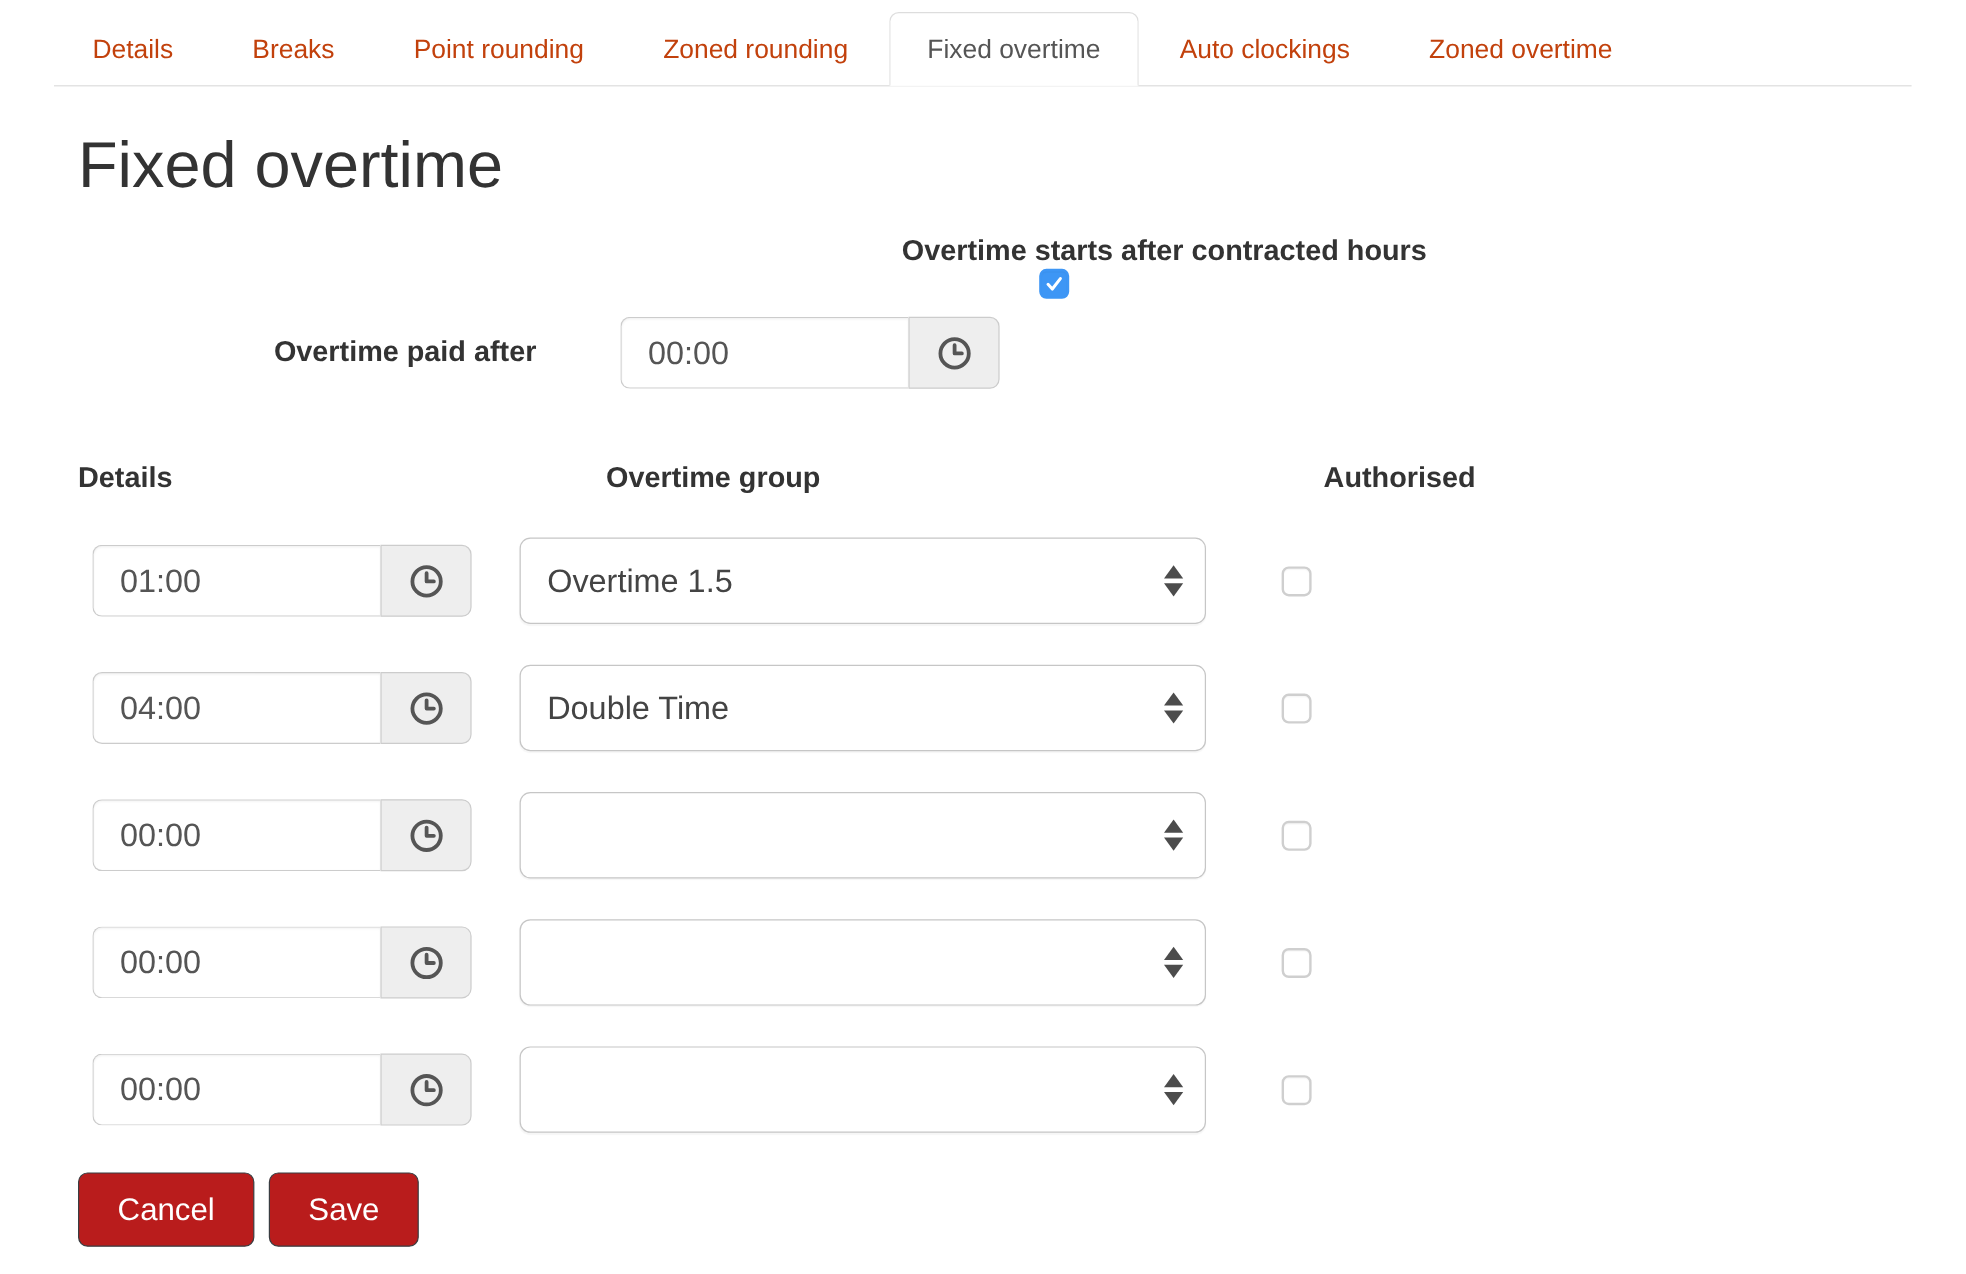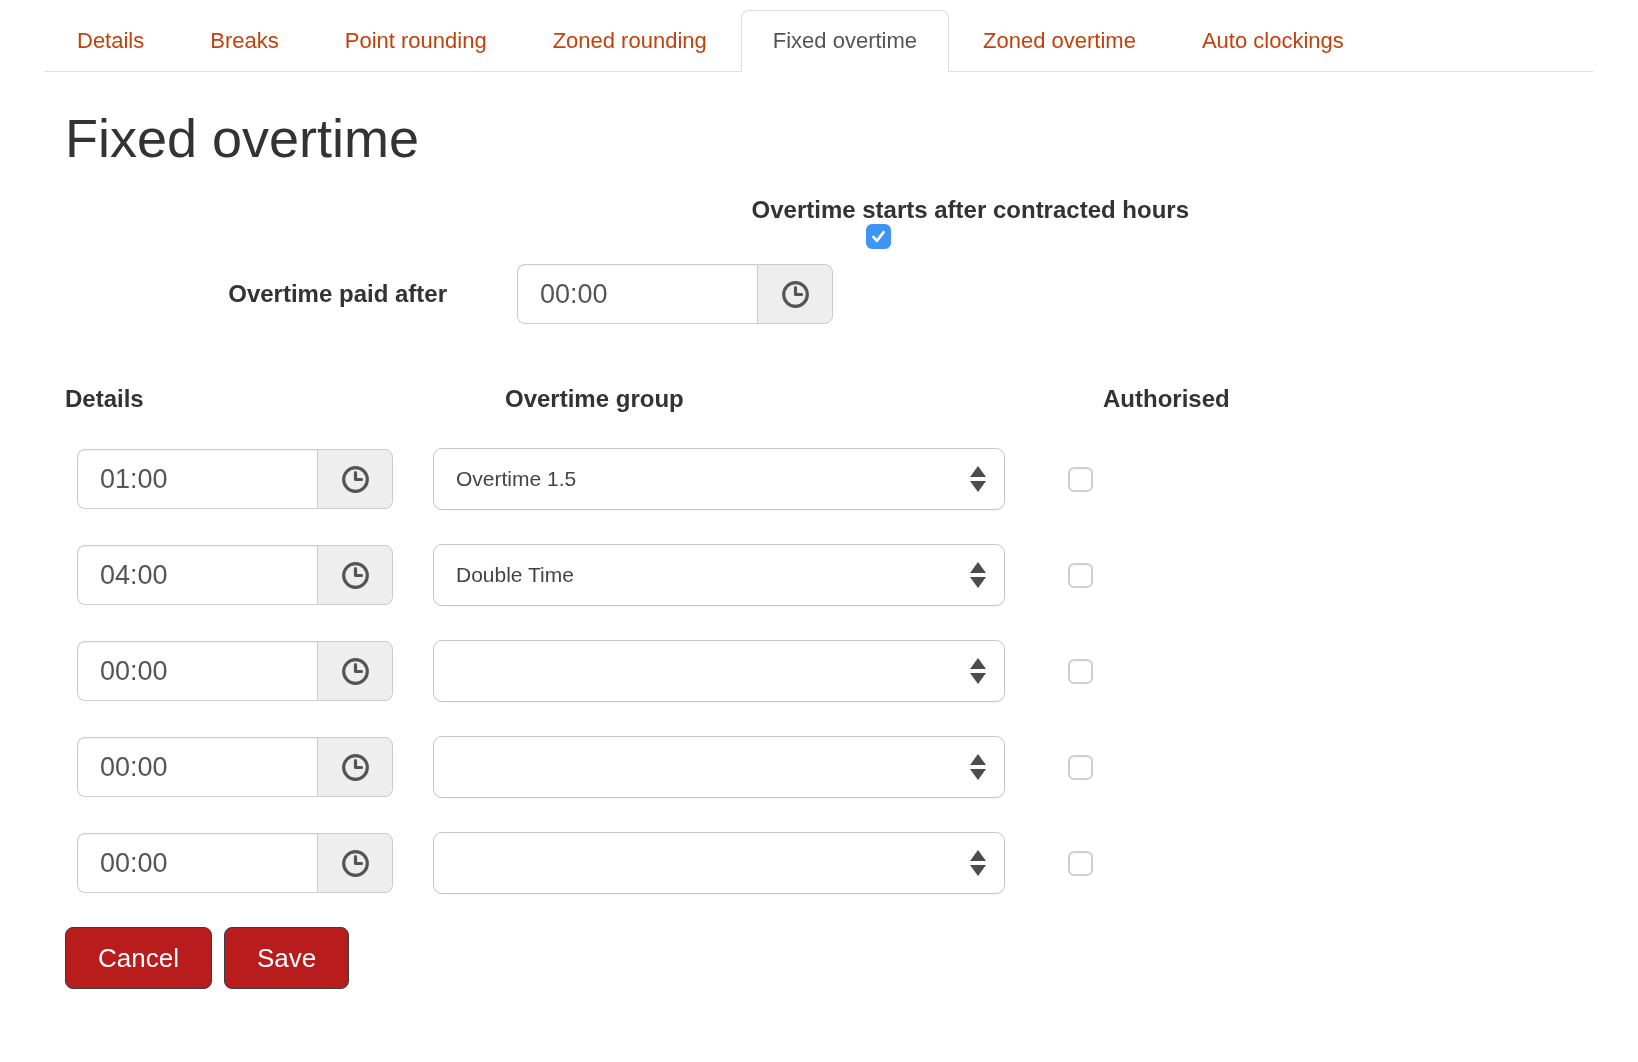--- a/index.html
+++ b/index.html
@@ -43,23 +43,23 @@
     box-shadow: inset 0 1px 2px rgba(0,0,0,.06); outline: none;
   }
   .time-addon {
     width: 76px; height: 60px; background: #eee; border: 1px solid #ccc;
     border-radius: 0 8px 8px 0; display: flex; align-items: center; justify-content: center;
     cursor: pointer;
   }
 
   
   .fake-select {
-    width: 572px; height: 62px; border: 1px solid #c6c6c6; border-radius: 9px;
+    width: 572px; height: 72px; border: 1px solid #c6c6c6; border-radius: 9px;
     background: #fff; display: flex; align-items: center; padding: 0 18px 0 22px;
-    font-size: 21px; color: #444; cursor: pointer;
+    font-size: 27px; color: #444; cursor: pointer;
     box-shadow: 0 1px 1px rgba(0,0,0,.04);
   }
   .fake-select .sel-text { flex: 1; white-space: nowrap; overflow: hidden; }
   .sel-arrows { display: flex; flex-direction: column; align-items: center; gap: 4px; }
   .sel-arrows .tri-up {
     width: 0; height: 0; border-left: 8px solid transparent; border-right: 8px solid transparent;
     border-bottom: 11px solid #4c4c4c;
   }
   .sel-arrows .tri-down {
     width: 0; height: 0; border-left: 8px solid transparent; border-right: 8px solid transparent;
@@ -109,24 +109,24 @@
     <li>
         <a>Point rounding</a>
       </li>
     <li>
         <a>Zoned rounding</a>
       </li>
     <li class="active">
         <a>Fixed overtime</a>
       </li>
     <li>
+        <a>Auto clockings</a>
+      </li>
+    <li>
         <a>Zoned overtime</a>
-      </li>
-    <li>
-        <a>Auto clockings</a>
       </li>
   </ul>
 </nav>
 
 <div class="content">
   <h1>Fixed overtime</h1>
 
   <div class="form-row row-contracted">
     <span class="lbl">Overtime starts after contracted hours</span>
     <span class="checkbox checked">

